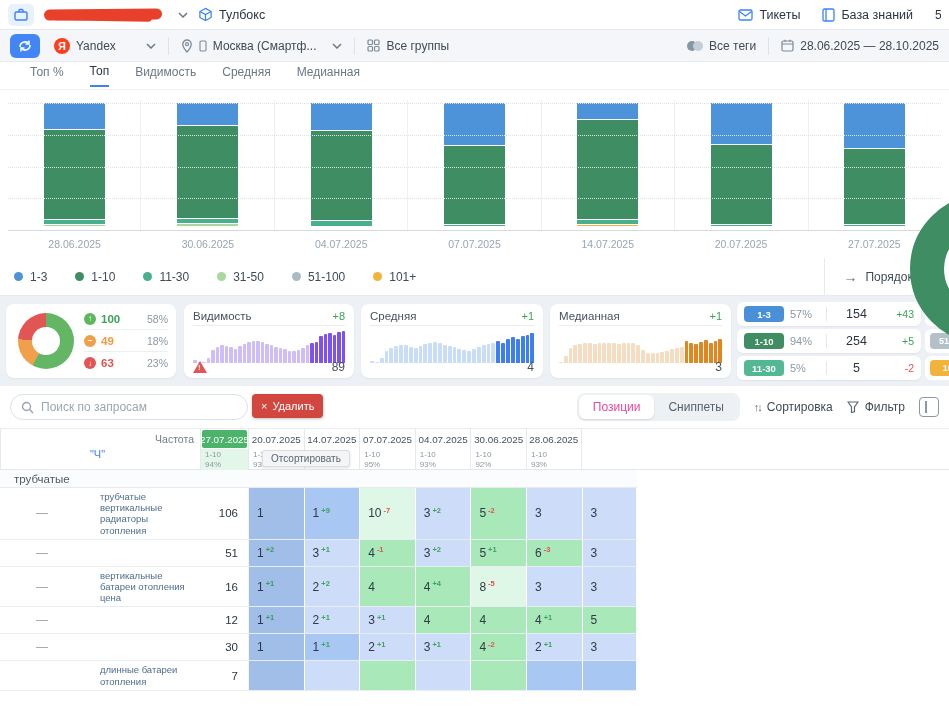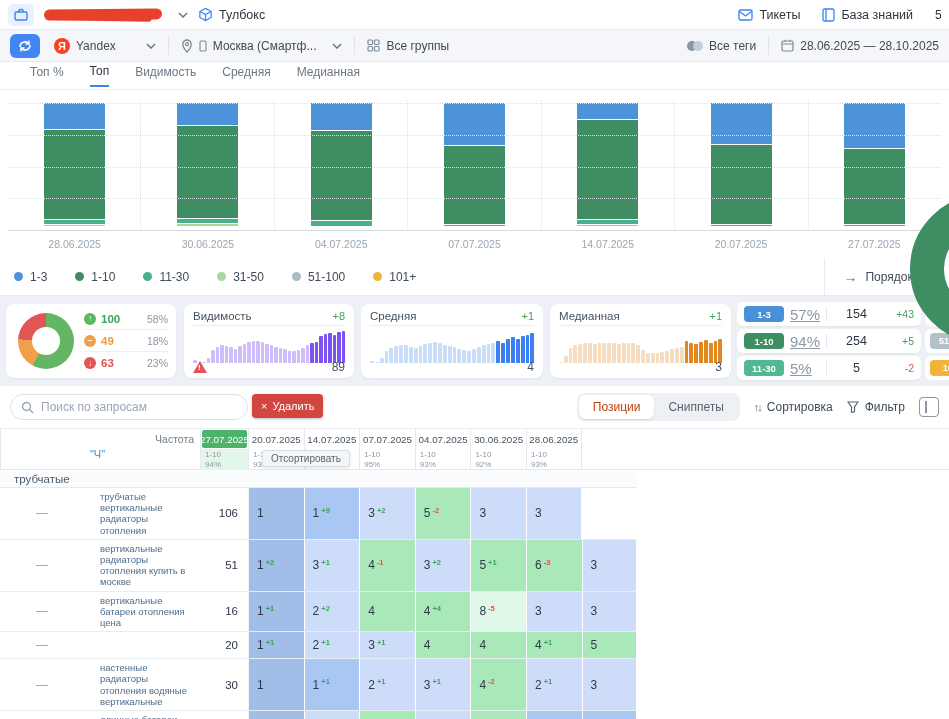--- a/index.html
+++ b/index.html
@@ -95,21 +95,21 @@
     display:flex; justify-content:space-between; align-items:center; }
   .spval { font-size:12px; color:#45525f; margin-left:auto; }
   .warn { width:0; height:0; border-left:7px solid transparent; border-right:7px solid transparent;
     border-bottom:12px solid #e25555; position:relative; }
   .warn::after { content:"!"; position:absolute; left:-2px; top:2px; color:#fff; font-size:8px; font-weight:bold; }
   .ranks { position:absolute; left:737px; top:6px; width:184px; }
   .rankrow { background:#fff; border-radius:6px; box-shadow:0 1px 2px rgba(16,24,40,.06);
     height:24px; margin-bottom:3px; display:flex; align-items:center; padding:0 7px; gap:6px; }
   .rbadge { width:40px; height:16px; border-radius:4px; color:#fff; font-size:9.5px; font-weight:bold;
     display:flex; align-items:center; justify-content:center; }
-  .rpct { width:30px; font-size:15px; color:#8b98a6;text-decoration:underline; }
+  .rpct { width:30px; font-size:11px; color:#8b98a6; }
   .rdiv { width:1px; height:14px; background:#e4e8ed; }
   .rcount { flex:1; text-align:center; font-size:12.5px; color:#2b3642; }
   .rdelta { width:28px; text-align:right; font-size:10.5px; }
   .cutcol { position:absolute; left:925px; top:6px; width:60px; }
   .cutrow { background:#fff; border-radius:6px; height:24px; margin-bottom:3px;
     display:flex; align-items:center; padding:0 5px; }
   .cbadge { width:46px; height:16px; border-radius:4px; color:#fff; font-size:9px; font-weight:bold;
     display:flex; align-items:center; justify-content:center; }
   .up { color:#3da35d; } .down { color:#e25252; } .flat { color:#f09a3e; }
 
@@ -117,21 +117,21 @@
   .controls { top:386px; height:42px; background:#fff; display:flex; align-items:center; padding:0 10px; }
   .searchbox { width:238px; height:26px; border:1px solid #dbe1e8; border-radius:14px;
     display:flex; align-items:center; padding:0 10px; gap:7px; background:#fff; }
   .searchbox input { border:none; outline:none; font-size:12px; color:#3f4b57; width:170px;
     font-family:"Liberation Sans", sans-serif; }
   .searchbox input::placeholder { color:#9aa7b4; }
   .ctrl-right { margin-left:auto; display:flex; align-items:center; gap:14px; }
   .segmented { background:#eef1f4; border-radius:8px; padding:2px; display:flex; height:28px; }
   .segitem { padding:0 14px; font-size:12px; color:#55616e; display:flex; align-items:center;
     border-radius:6px; }
-  .segitem.active { background:#fff; box-shadow:0 1px 2px rgba(16,24,40,.12); color:#c2410c; }
+  .segitem.active { background:#fff; box-shadow:0 1px 2px rgba(16,24,40,.12); color:#ec4899; }
   .ctrlbtn { display:flex; align-items:center; gap:6px; font-size:12px; color:#3f4b57; }
   .sorticon { font-size:11px; color:#5a6774; letter-spacing:-2px; }
   .cut-icon { width:20px; height:20px; border:1.5px solid #8a97a5; border-radius:4px;
     position:relative; flex:none; }
   .cut-icon::after { content:""; position:absolute; left:5px; top:3px; bottom:3px; width:1.5px; background:#8a97a5; }
   .del-btn { position:absolute; left:252px; top:394px; height:24px; padding:0 9px;
     background:#d1473f; color:#fff; font-size:11px; border-radius:4px; display:flex;
     align-items:center; gap:5px; z-index:30; box-shadow:0 1px 3px rgba(0,0,0,.25); }
   .sort-tip { position:absolute; left:262px; top:450px; background:#f3f5f7;
     border:1px solid #d9dee3; border-radius:3px; padding:2px 8px; font-size:10px;
@@ -688,39 +688,42 @@
           <span class="qname">трубчатые вертикальные радиаторы отопления</span>
         </div>
         <div class="fcell">106</div>
         <div class="pcell b1 selcol">
           <span>1</span>
         </div>
         <div class="pcell b1">
           <span>1</span>
           <sup class="up">+9</sup>
         </div>
+        <div class="pcell m">
+          <span>10</span>
+          <sup class="down">-7</sup>
+        </div>
         <div class="pcell b2">
           <span>3</span>
           <sup class="up">+2</sup>
         </div>
         <div class="pcell g">
           <span>5</span>
           <sup class="down">-2</sup>
         </div>
         <div class="pcell b2">
           <span>3</span>
         </div>
         <div class="pcell b2">
           <span>3</span>
         </div>
       </div>
       <div class="tgrid trow">
         <div class="qcell">
           <span class="qdash">—</span>
-          <span class="qname">вертикальные радиаторы отопления купить в москве</span>
         </div>
         <div class="fcell">51</div>
         <div class="pcell b1 selcol">
           <span>1</span>
           <sup class="up">+2</sup>
         </div>
         <div class="pcell b2">
           <span>3</span>
           <sup class="up">+1</sup>
         </div>
@@ -773,21 +776,21 @@
           <span>3</span>
         </div>
         <div class="pcell b2">
           <span>3</span>
         </div>
       </div>
       <div class="tgrid trow">
         <div class="qcell">
           <span class="qdash">—</span>
         </div>
-        <div class="fcell">20</div>
+        <div class="fcell">12</div>
         <div class="pcell b1 selcol">
           <span>1</span>
           <sup class="up">+1</sup>
         </div>
         <div class="pcell b2">
           <span>2</span>
           <sup class="up">+1</sup>
         </div>
         <div class="pcell b2">
           <span>3</span>
@@ -803,21 +806,20 @@
           <span>4</span>
           <sup class="up">+1</sup>
         </div>
         <div class="pcell g">
           <span>5</span>
         </div>
       </div>
       <div class="tgrid trow">
         <div class="qcell">
           <span class="qdash">—</span>
-          <span class="qname">настенные радиаторы отопления водяные вертикальные</span>
         </div>
         <div class="fcell">30</div>
         <div class="pcell b1 selcol">
           <span>1</span>
         </div>
         <div class="pcell b1">
           <span>1</span>
           <sup class="up">+1</sup>
         </div>
         <div class="pcell b2">

